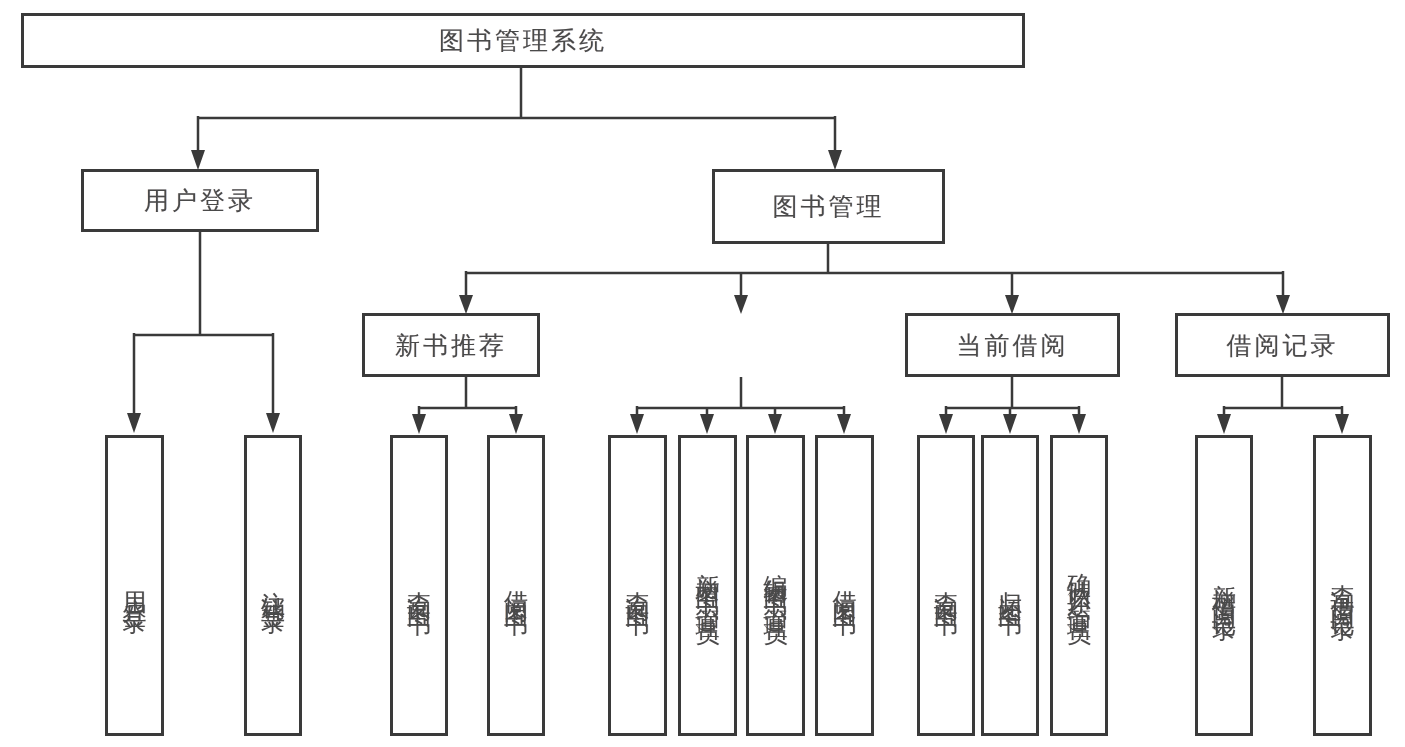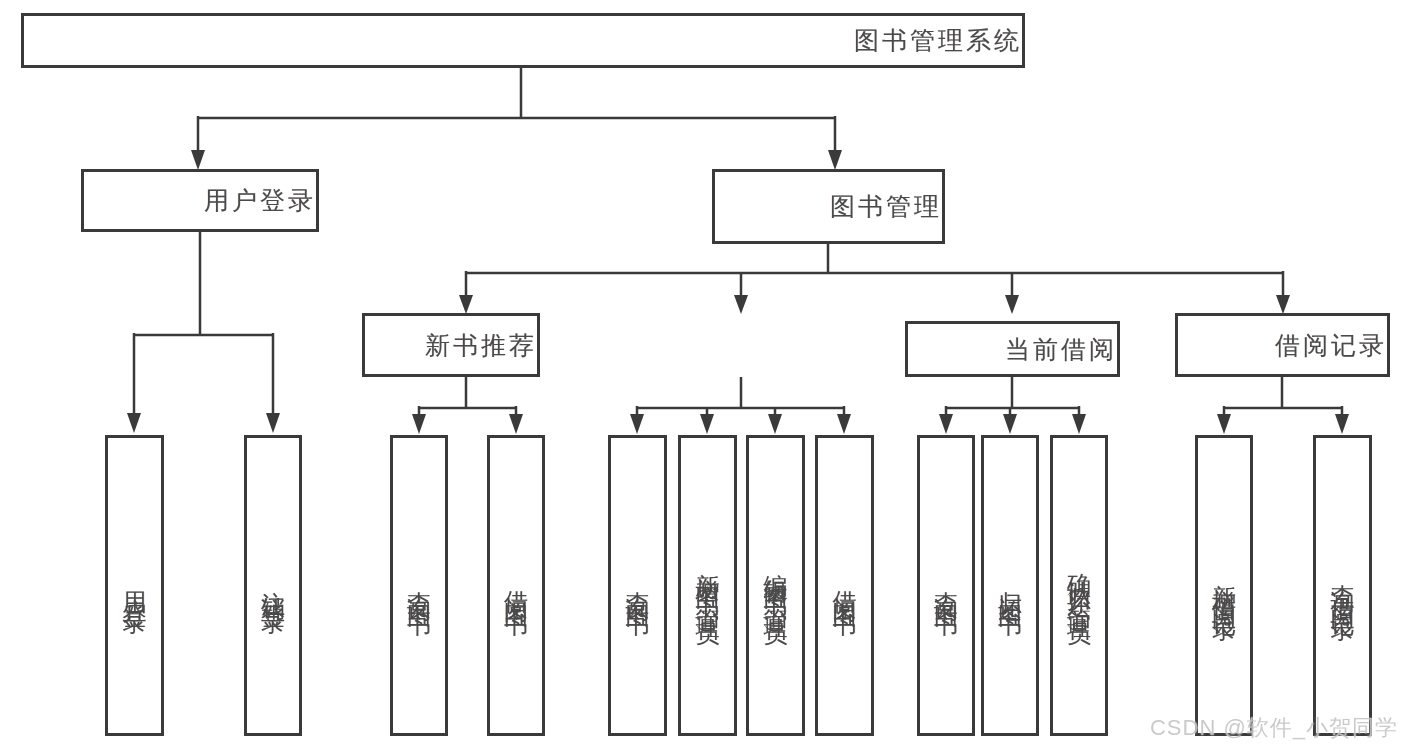--- a/index.html
+++ b/index.html
@@ -16,21 +16,21 @@
     left: 0; top: 0;
     width: 1405px; height: 747px;
   }
   .node {
     position: absolute;
     box-sizing: border-box;
     border: 3px solid #3a3a3a;
     background: #ffffff;
     display: flex;
     align-items: center;
-    justify-content: flex-end;
+    justify-content: center;
   }
   .node span {
     color: #4a4a4a;
     font-size: 25px;
     letter-spacing: 3px;
     white-space: nowrap;
     text-shadow: 0.6px 0 0 rgba(90,120,190,0.25), -0.6px 0 0 rgba(205,130,70,0.22);
   }
   .vnode {
     position: absolute;
@@ -109,21 +109,21 @@
   <div class="node" style="left:81px;top:169px;width:238px;height:63px">
     <span>用户登录</span>
   </div>
   <div class="node" style="left:712px;top:169px;width:233px;height:75px">
     <span>图书管理</span>
   </div>
 
   <div class="node" style="left:362px;top:313px;width:178px;height:64px">
     <span>新书推荐</span>
   </div>
-  <div class="node" style="left:905px;top:321px;width:215px;height:56px">
+  <div class="node" style="left:905px;top:313px;width:215px;height:64px">
     <span>当前借阅</span>
   </div>
   <div class="node" style="left:1175px;top:313px;width:215px;height:64px">
     <span>借阅记录</span>
   </div>
 
   <div class="vnode" style="left:105px;width:59px">
     <span>用户登录</span>
   </div>
   <div class="vnode" style="left:244px;width:58px">
@@ -160,15 +160,14 @@
     <span>确认归还（管理员）</span>
   </div>
 
   <div class="vnode" style="left:1195px;width:58px">
     <span>新增借阅记录</span>
   </div>
   <div class="vnode" style="left:1313px;width:59px">
     <span>查询借阅记录</span>
   </div>
 
-  <div class="watermark">CSDN @软件_小贺同学</div>
 
 </div>
 
 </body></html>

